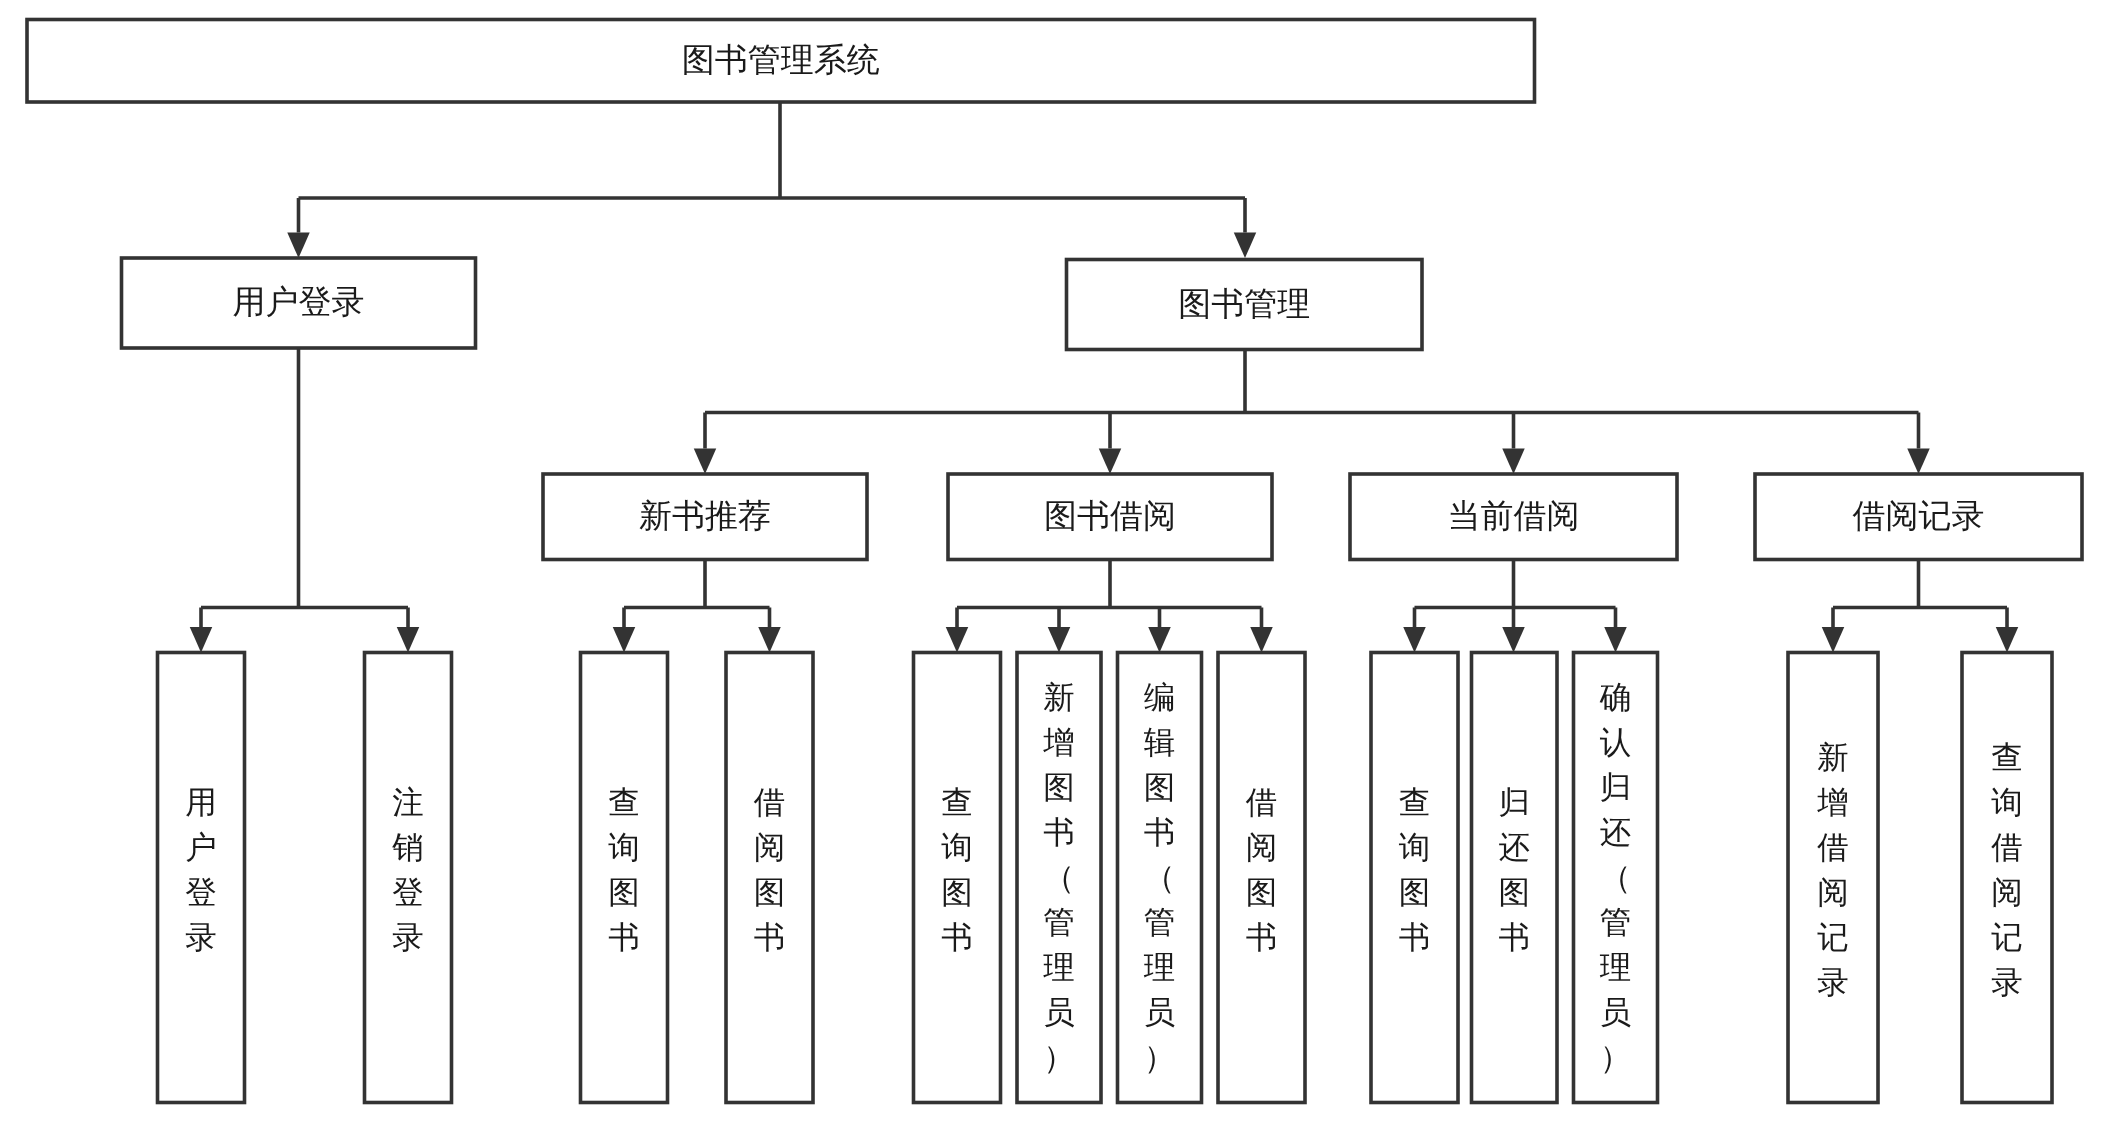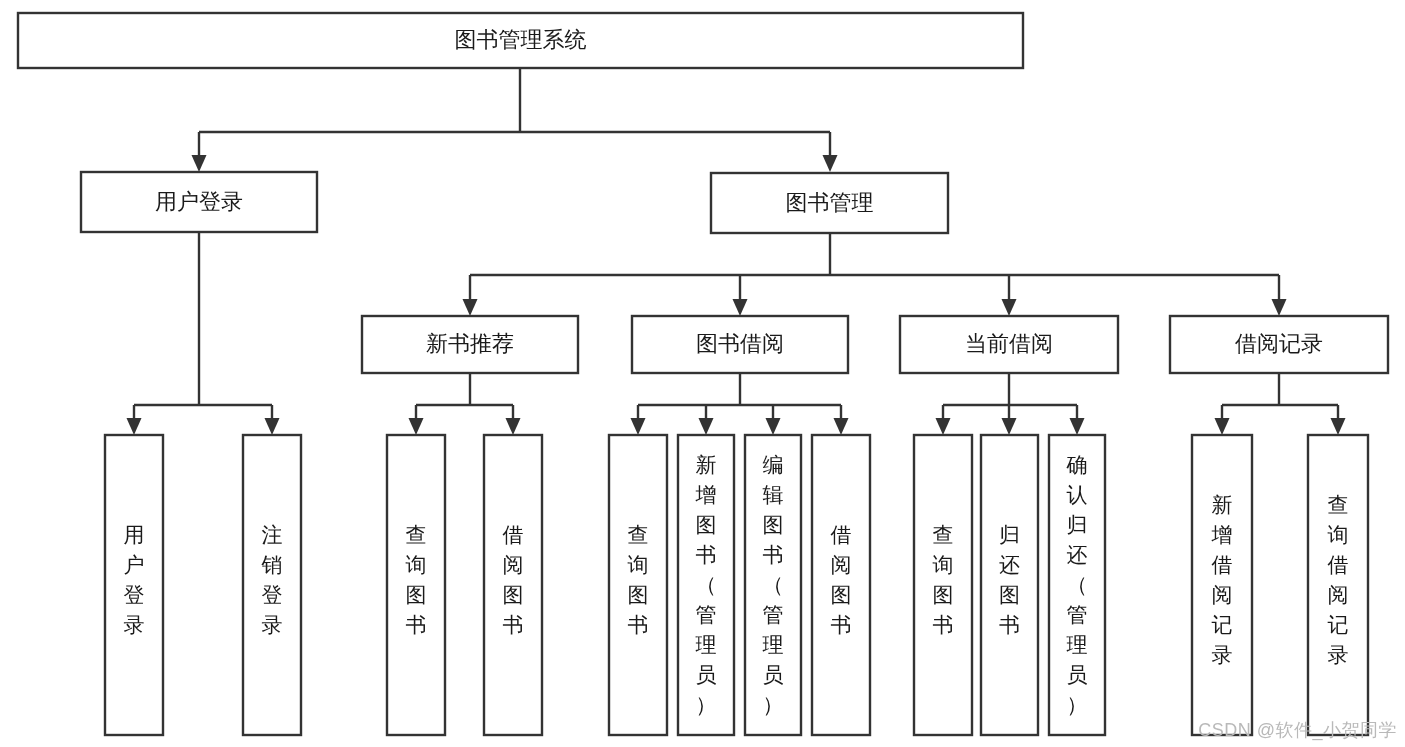--- a/index.html
+++ b/index.html
@@ -210,14 +210,13 @@
         <g>
           <rect x="1192" y="435" width="60" height="300" class="node-box"></rect>
           <text x="1222" class="node-label-vert"><tspan x="1222" y="512">新</tspan><tspan x="1222" y="542">增</tspan><tspan x="1222" y="572">借</tspan><tspan x="1222" y="602">阅</tspan><tspan x="1222" y="632">记</tspan><tspan x="1222" y="662">录</tspan></text>
         </g>
         <g>
           <rect x="1308" y="435" width="60" height="300" class="node-box"></rect>
           <text x="1338" class="node-label-vert"><tspan x="1338" y="512">查</tspan><tspan x="1338" y="542">询</tspan><tspan x="1338" y="572">借</tspan><tspan x="1338" y="602">阅</tspan><tspan x="1338" y="632">记</tspan><tspan x="1338" y="662">录</tspan></text>
         </g>
       </g>
   </svg>
-  <div class="watermark">CSDN @软件_小贺同学</div>
 </div>
 
 </body></html>

